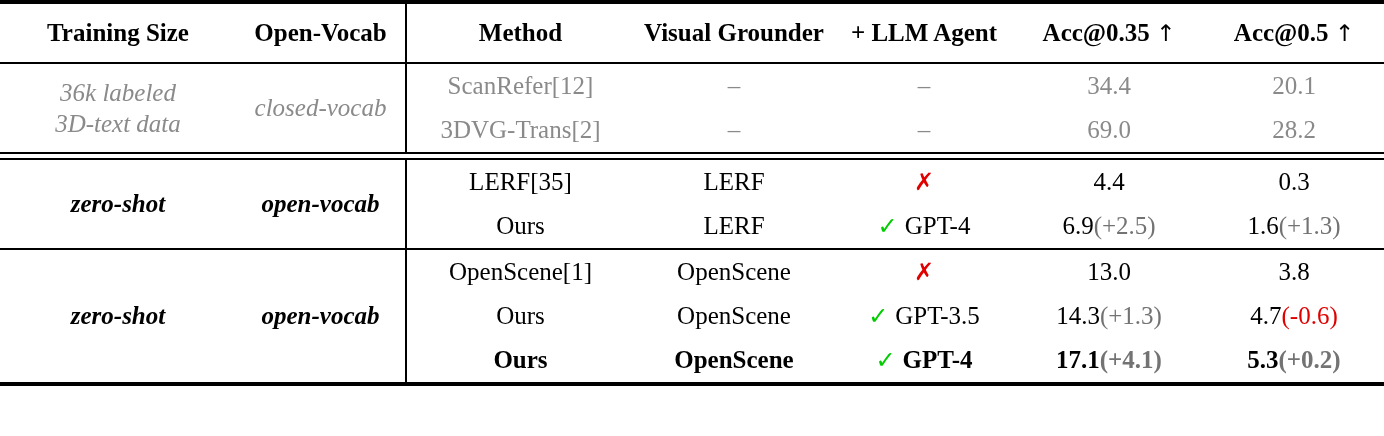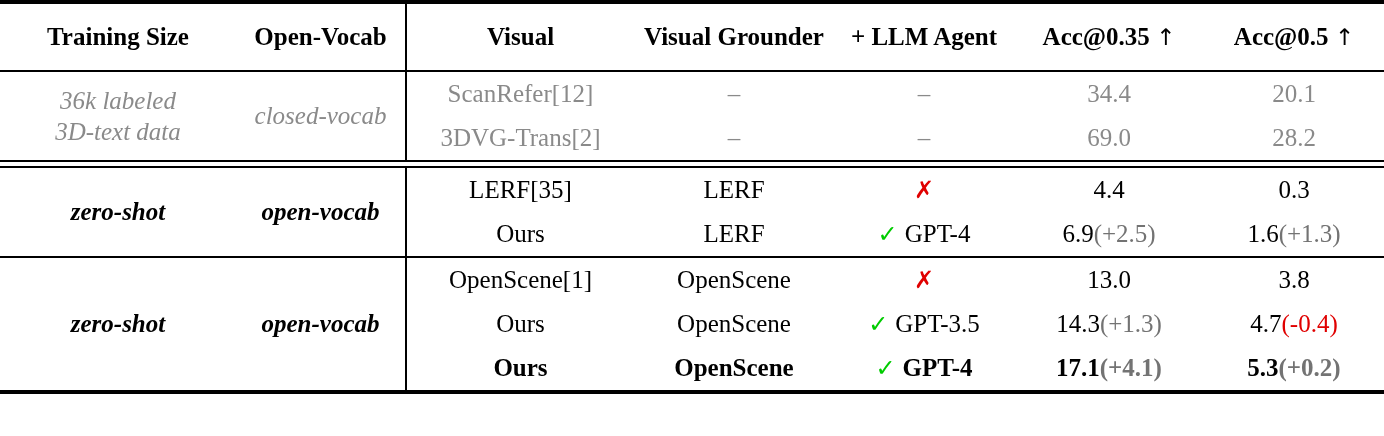--- a/index.html
+++ b/index.html
@@ -81,21 +81,21 @@
 
   
   td.sep-left {
     border-left: 2px solid #000000;
   }
 
   th.head {
     font-weight: bold;
     text-align: center;
     padding: 0;
-    height: 66px;
+    height: 58px;
     vertical-align: middle;
     font-size: 25px;
     white-space: nowrap;
   }
   th.sep-left {
     border-left: 2px solid #000000;
   }
 
   
   .gray      { color: #8a8a8a; }
@@ -127,21 +127,21 @@
     </colgroup>
 
     <tbody>
         <tr class="rule-row">
       <td class="rule-thick" colspan="7"></td>
     </tr>
 
     <tr>
       <th class="head">Training Size</th>
       <th class="head">Open-Vocab</th>
-      <th class="head sep-left">Visual</th>
+      <th class="head sep-left">Method</th>
       <th class="head">Visual Grounder</th>
       <th class="head">+ LLM Agent</th>
       <th class="head"><span>Acc@0.35</span> <span class="arrow">↑</span></th>
       <th class="head"><span>Acc@0.5</span> <span class="arrow">↑</span></th>
     </tr>
 
     <tr class="rule-row">
       <td class="rule-thin" colspan="7"></td>
     </tr>
 
@@ -224,21 +224,21 @@
       <td class="cell">OpenScene</td>
       <td class="cell">
         <span class="agent-inner">
           <span class="mark-yes">✓</span><span class="agent-label">GPT-3.5</span>
         </span>
       </td>
       <td class="cell">
         <span class="val">14.3</span><span class="delta delta-pos">(+1.3)</span>
       </td>
       <td class="cell">
-        <span class="val">4.7</span><span class="delta delta-neg">(-0.4)</span>
+        <span class="val">4.7</span><span class="delta delta-neg">(-0.6)</span>
       </td>
     </tr>
     <tr class="bold">
       <td class="cell sep-left bold">Ours</td>
       <td class="cell bold">OpenScene</td>
       <td class="cell bold">
         <span class="agent-inner">
           <span class="mark-yes">✓</span><span class="agent-label bold">GPT-4</span>
         </span>
       </td>

